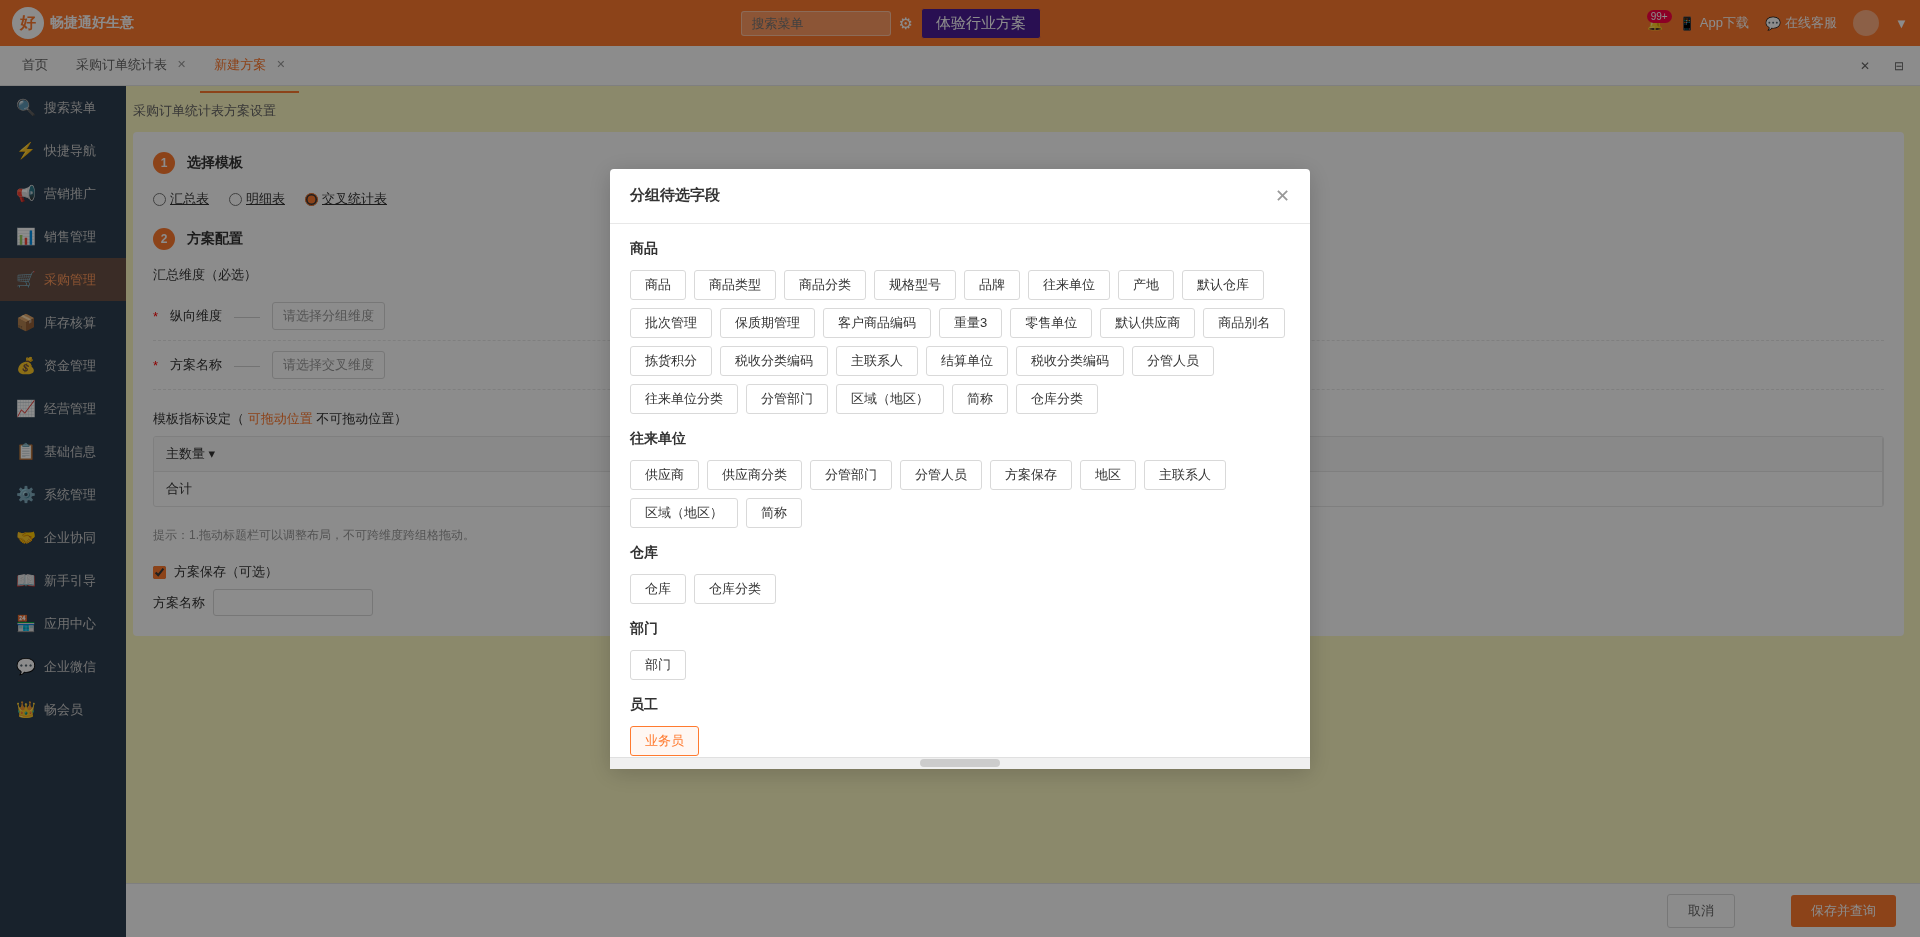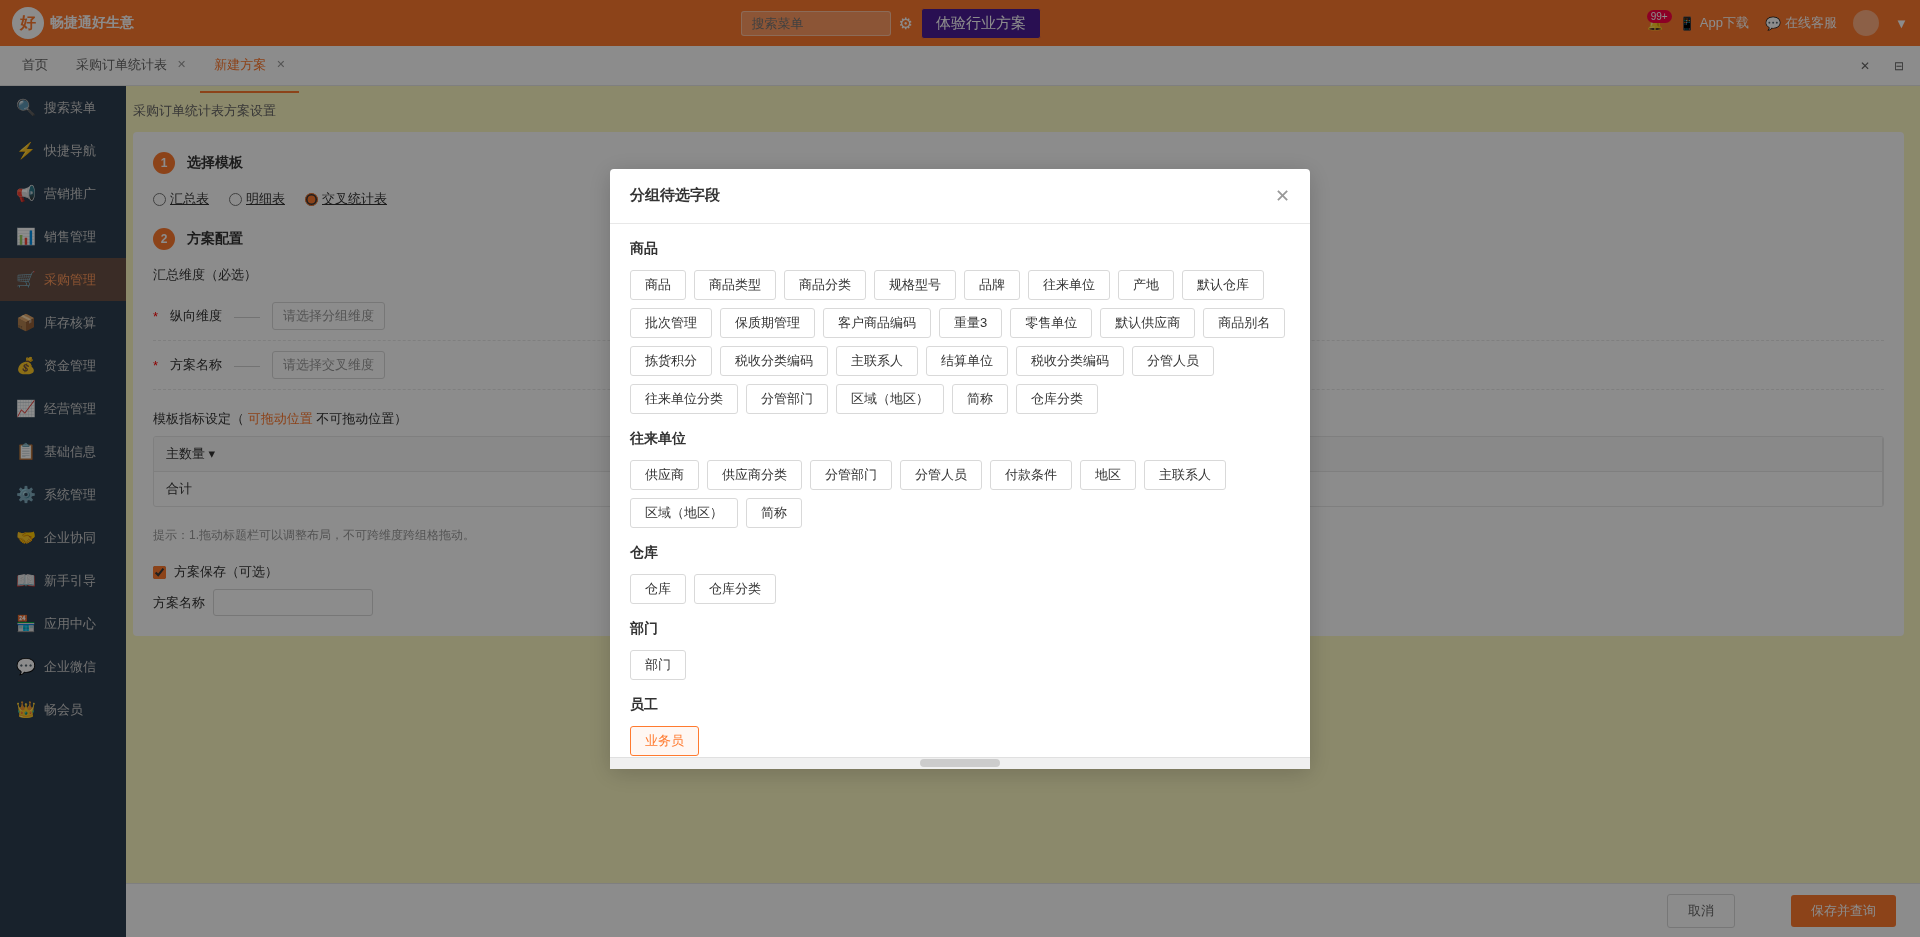--- a/index.html
+++ b/index.html
@@ -494,21 +494,21 @@
         <span class="field-tag">简称</span>
         <span class="field-tag">仓库分类</span>
       </div>
 
       <div class="field-section-title">往来单位</div>
       <div class="field-tags">
         <span class="field-tag">供应商</span>
         <span class="field-tag">供应商分类</span>
         <span class="field-tag">分管部门</span>
         <span class="field-tag">分管人员</span>
-        <span class="field-tag">付款条件</span>
+        <span class="field-tag">方案保存</span>
         <span class="field-tag">地区</span>
         <span class="field-tag">主联系人</span>
         <span class="field-tag">区域（地区）</span>
         <span class="field-tag">简称</span>
       </div>
 
       <div class="field-section-title">仓库</div>
       <div class="field-tags">
         <span class="field-tag">仓库</span>
         <span class="field-tag">仓库分类</span>

